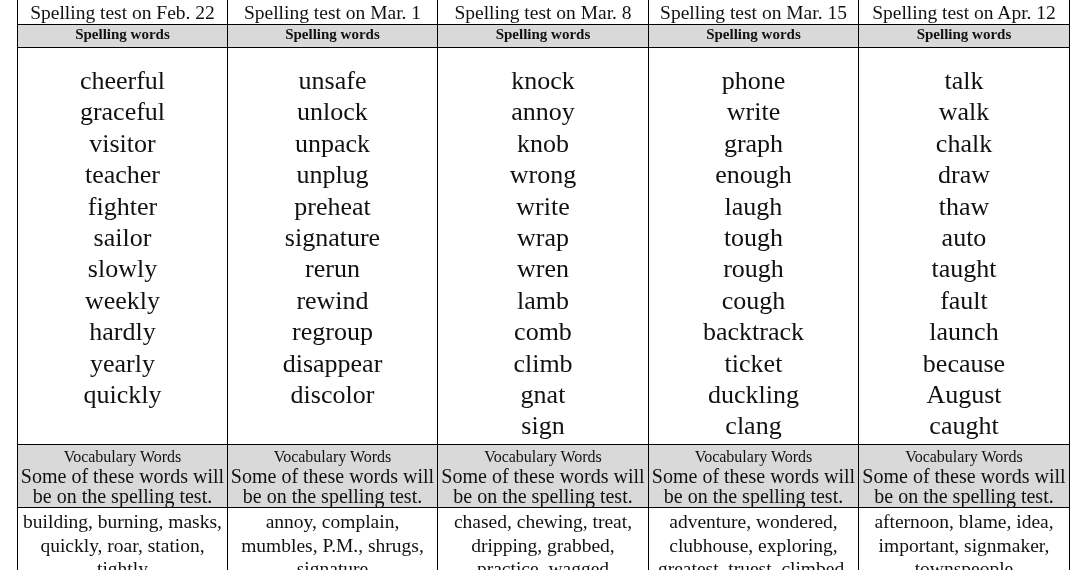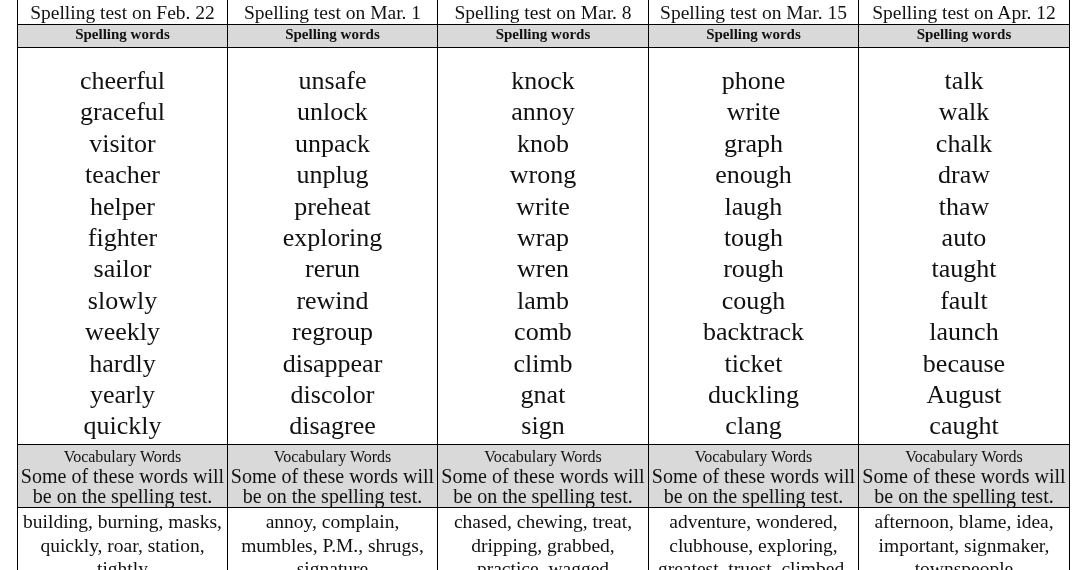--- a/index.html
+++ b/index.html
@@ -37,42 +37,40 @@
       <div class="cell c2">Spelling words</div>
       <div class="cell c3">Spelling words</div>
       <div class="cell c4">Spelling words</div>
     </div>
   <div class="row words-row" id="words-row">
       <div class="cell c0">
         <span class="word">cheerful</span>
         <span class="word">graceful</span>
         <span class="word">visitor</span>
         <span class="word">teacher</span>
-        <span class="word">helper</span>
         <span class="word">fighter</span>
         <span class="word">sailor</span>
         <span class="word">slowly</span>
         <span class="word">weekly</span>
         <span class="word">hardly</span>
         <span class="word">yearly</span>
         <span class="word">quickly</span>
       </div>
       <div class="cell c1">
         <span class="word">unsafe</span>
         <span class="word">unlock</span>
         <span class="word">unpack</span>
         <span class="word">unplug</span>
         <span class="word">preheat</span>
-        <span class="word">exploring</span>
+        <span class="word">signature</span>
         <span class="word">rerun</span>
         <span class="word">rewind</span>
         <span class="word">regroup</span>
         <span class="word">disappear</span>
         <span class="word">discolor</span>
-        <span class="word">disagree</span>
       </div>
       <div class="cell c2">
         <span class="word">knock</span>
         <span class="word">annoy</span>
         <span class="word">knob</span>
         <span class="word">wrong</span>
         <span class="word">write</span>
         <span class="word">wrap</span>
         <span class="word">wren</span>
         <span class="word">lamb</span>

